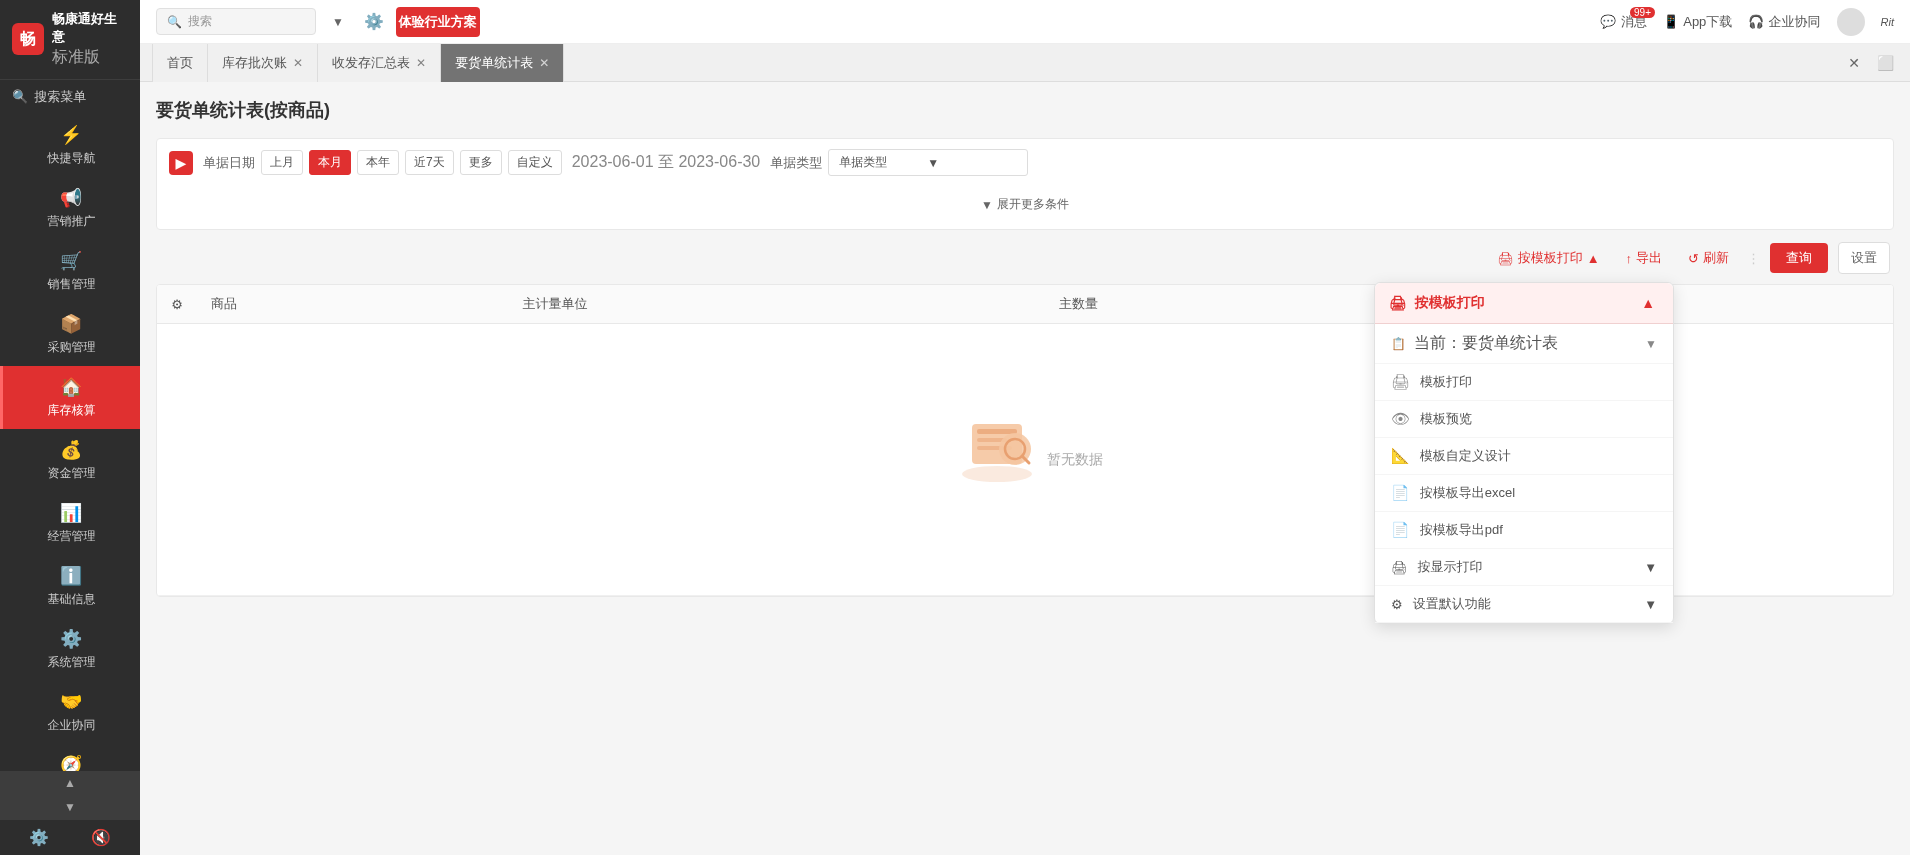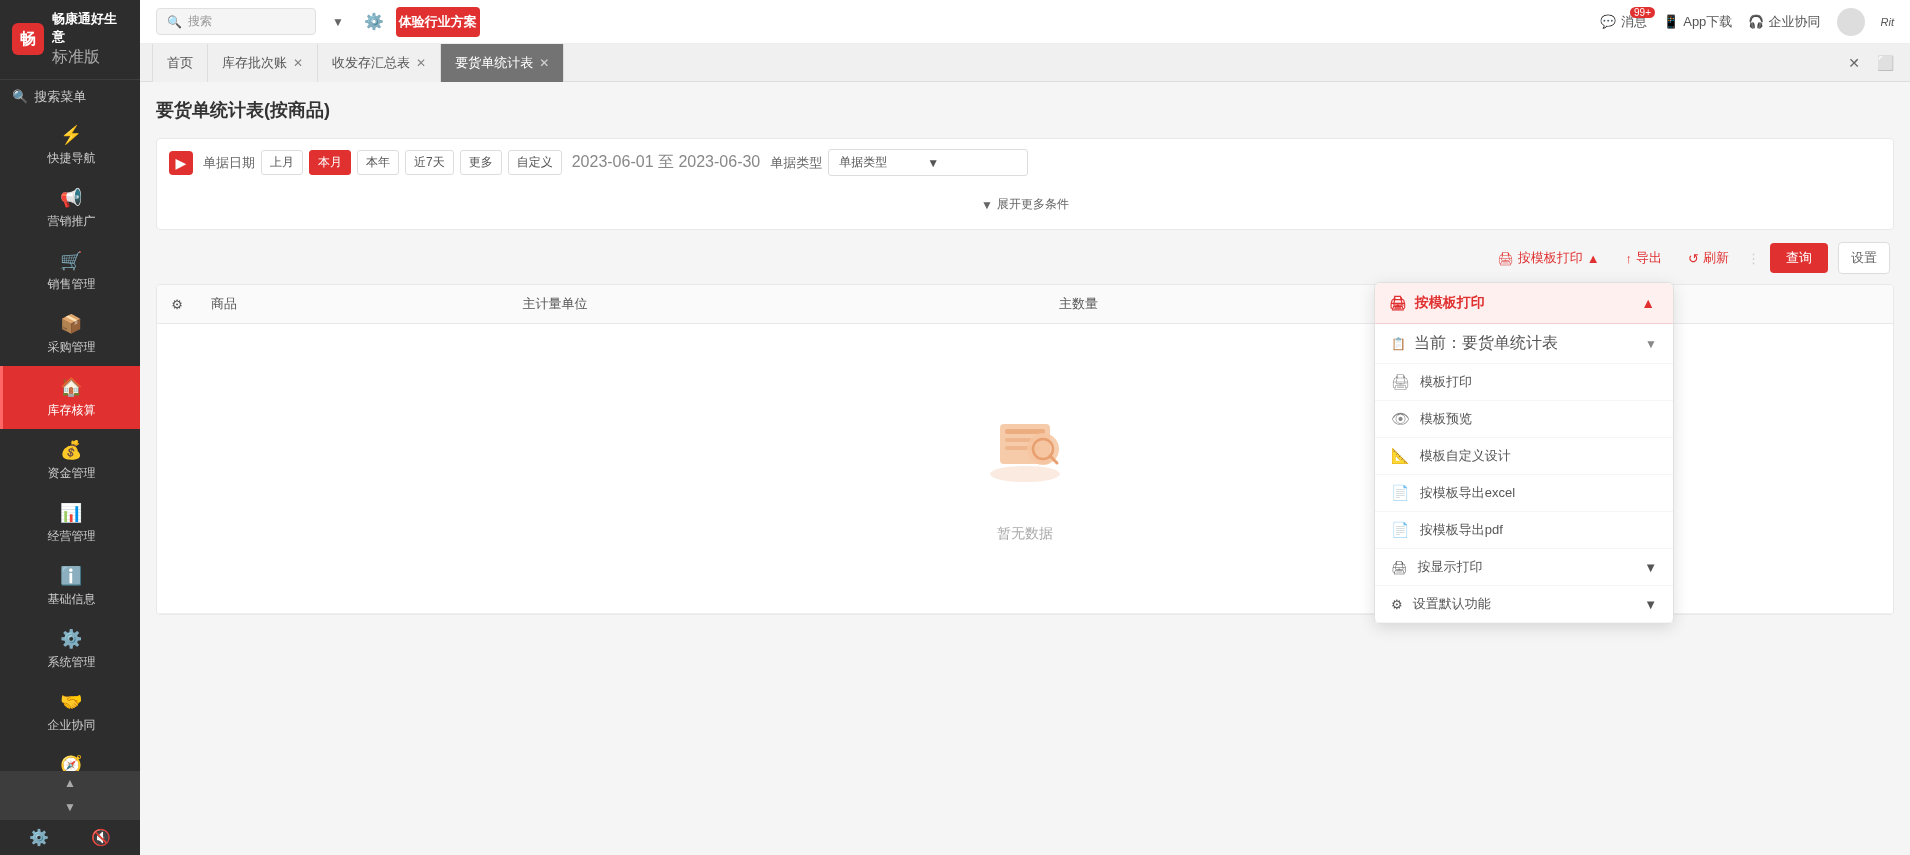--- a/index.html
+++ b/index.html
@@ -390,21 +390,21 @@
     td {
       padding: 10px 14px;
       font-size: 13px;
       color: #333;
       border-bottom: 1px solid #f0f0f0;
     }
 
     
     .empty-state {
       display: flex;
-      flex-direction: column;
+      flex-direction: row;
       align-items: center;
       justify-content: center;
       padding: 60px 0;
     }
     .empty-icon {
       font-size: 80px;
       margin-bottom: 12px;
     }
     .empty-text {
       color: #aaa;

